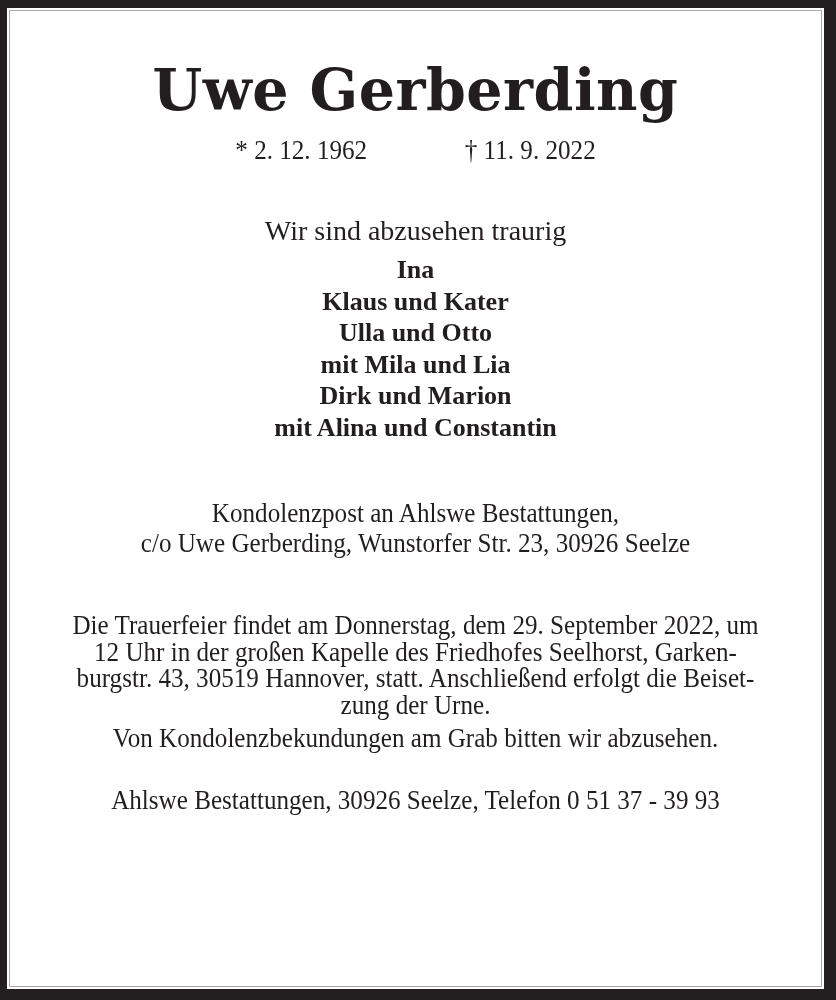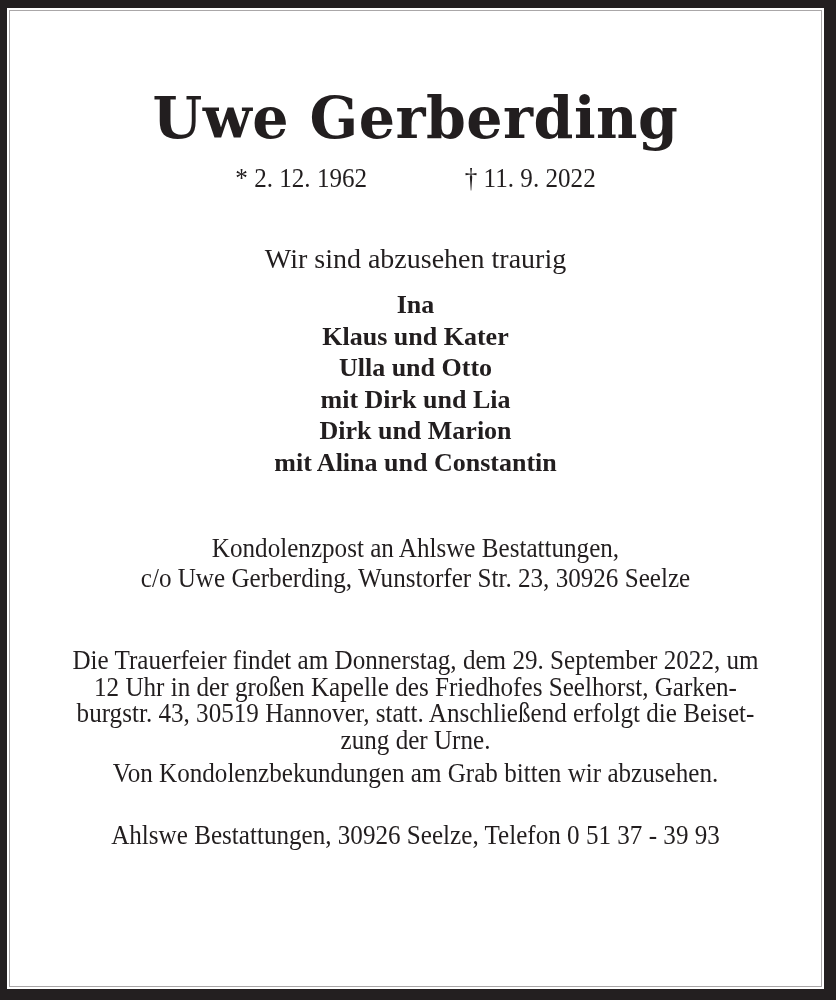--- a/index.html
+++ b/index.html
@@ -26,21 +26,21 @@
     top: 10px; left: 9px; right: 14px; bottom: 13px;
     border: 1px solid #aaa7a8;
     pointer-events: none;
   }
   .content {
     position: absolute;
     inset: 11px 15px 14px 10px;
     text-align: center;
   }
   .title {
-    margin-top: 75px;
+    margin-top: 47px;
     font-family: "DejaVu Serif", "Liberation Serif", serif;
     font-weight: bold;
     font-size: 57px;
     line-height: 64px;
     letter-spacing: 0.5px;
   }
   .condensed { transform: scaleX(0.93); transform-origin: 50% 0; }
   .dates {
     margin-top: 12px;
     display: flex;
@@ -48,21 +48,21 @@
     gap: 105px;
     font-size: 27px;
     line-height: 32px;
   }
   .intro {
     margin-top: 48px;
     font-size: 28px;
     line-height: 34px;
   }
   .mourners {
-    margin-top: 13px;
+    margin-top: 6px;
     font-size: 26px;
     font-weight: bold;
     line-height: 31.5px;
   }
   .condolence {
     margin-top: 55px;
     font-size: 27px;
     line-height: 30px;
   }
   .service {
@@ -96,21 +96,21 @@
     <span class="line">* 2. 12. 1962</span>
     <span class="line">† 11. 9. 2022</span>
   </div>
 
   <div class="intro">Wir sind abzusehen traurig</div>
 
   <div class="mourners">
     <div class="line">Ina</div>
     <div class="line">Klaus und Kater</div>
     <div class="line">Ulla und Otto</div>
-    <div class="line">mit Dirk und Lia</div>
+    <div class="line">mit Mila und Lia</div>
     <div class="line">Dirk und Marion</div>
     <div class="line">mit Alina und Constantin</div>
   </div>
 
   <div class="condolence condensed">
     <div class="line">Kondolenzpost an Ahlswe Bestattungen,</div>
     <div class="line">c/o Uwe Gerberding, Wunstorfer Str. 23, 30926 Seelze</div>
   </div>
 
   <div class="service condensed">

